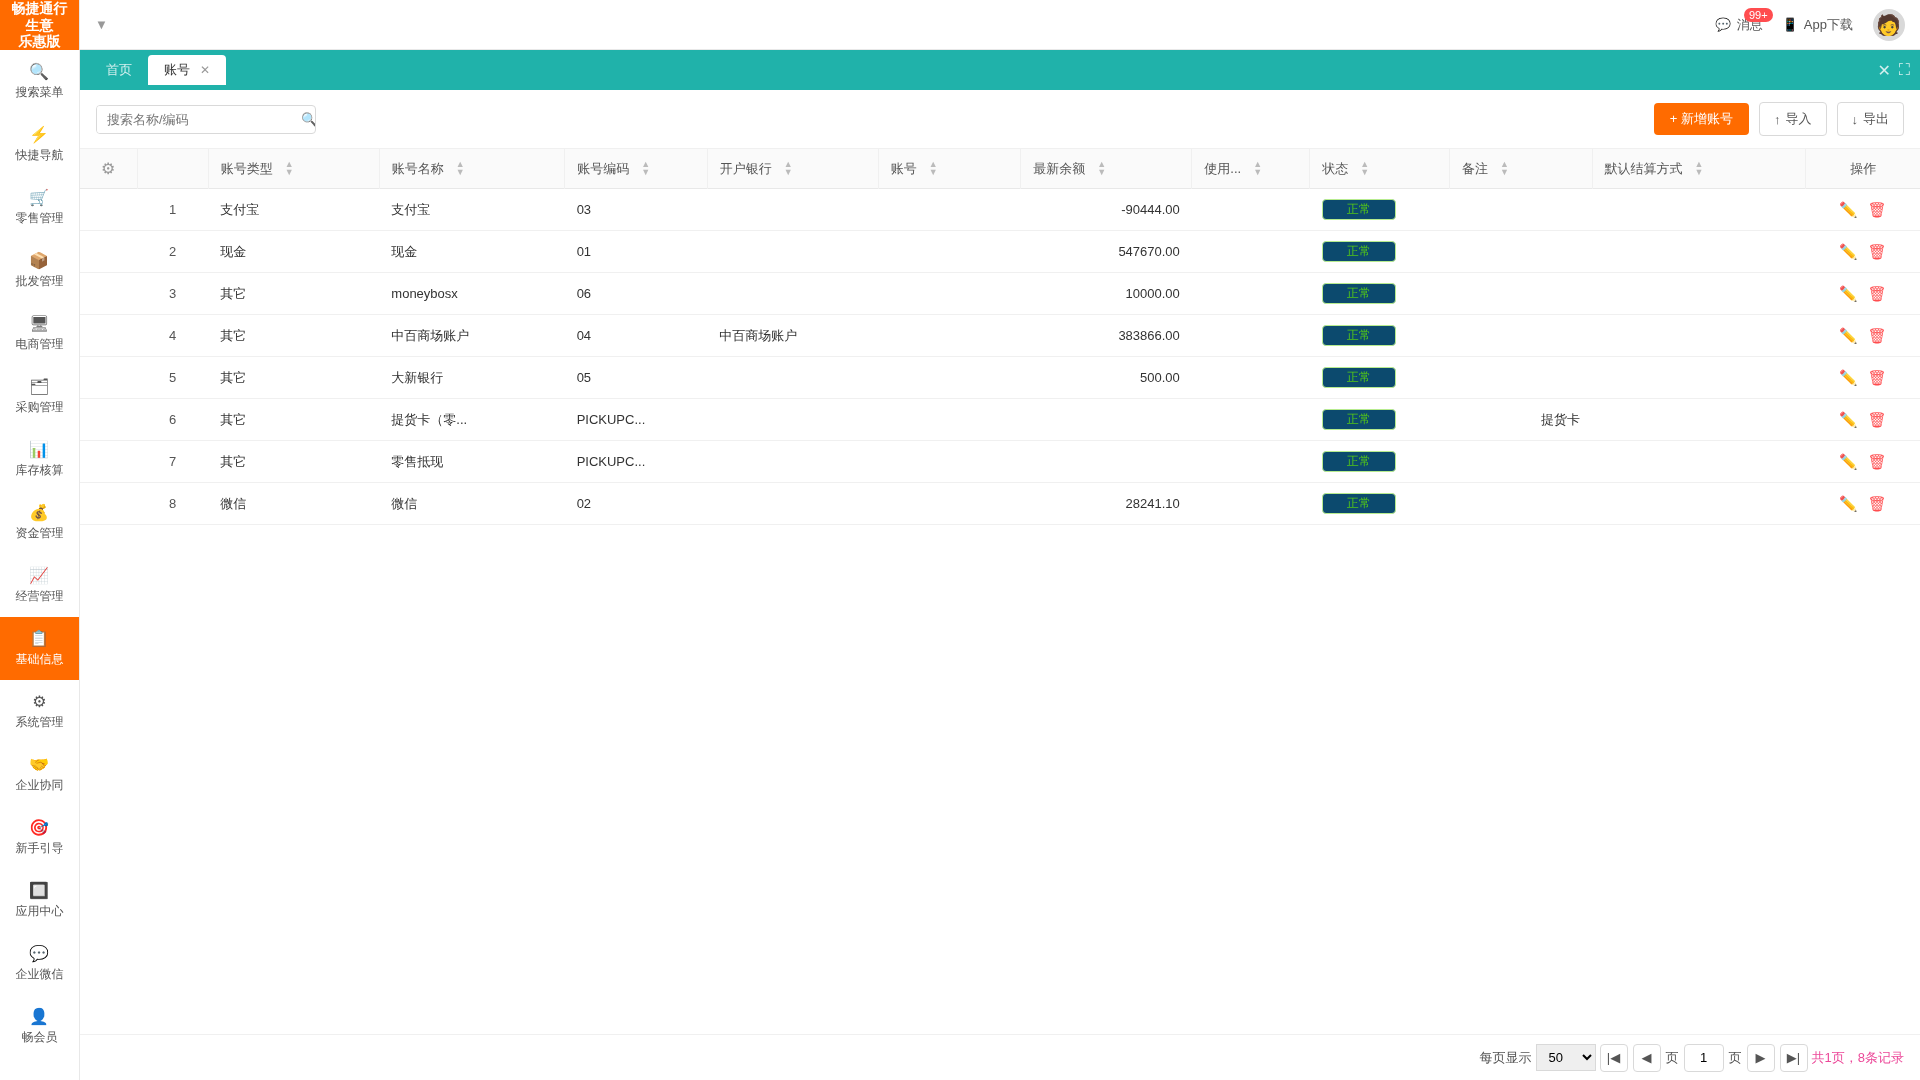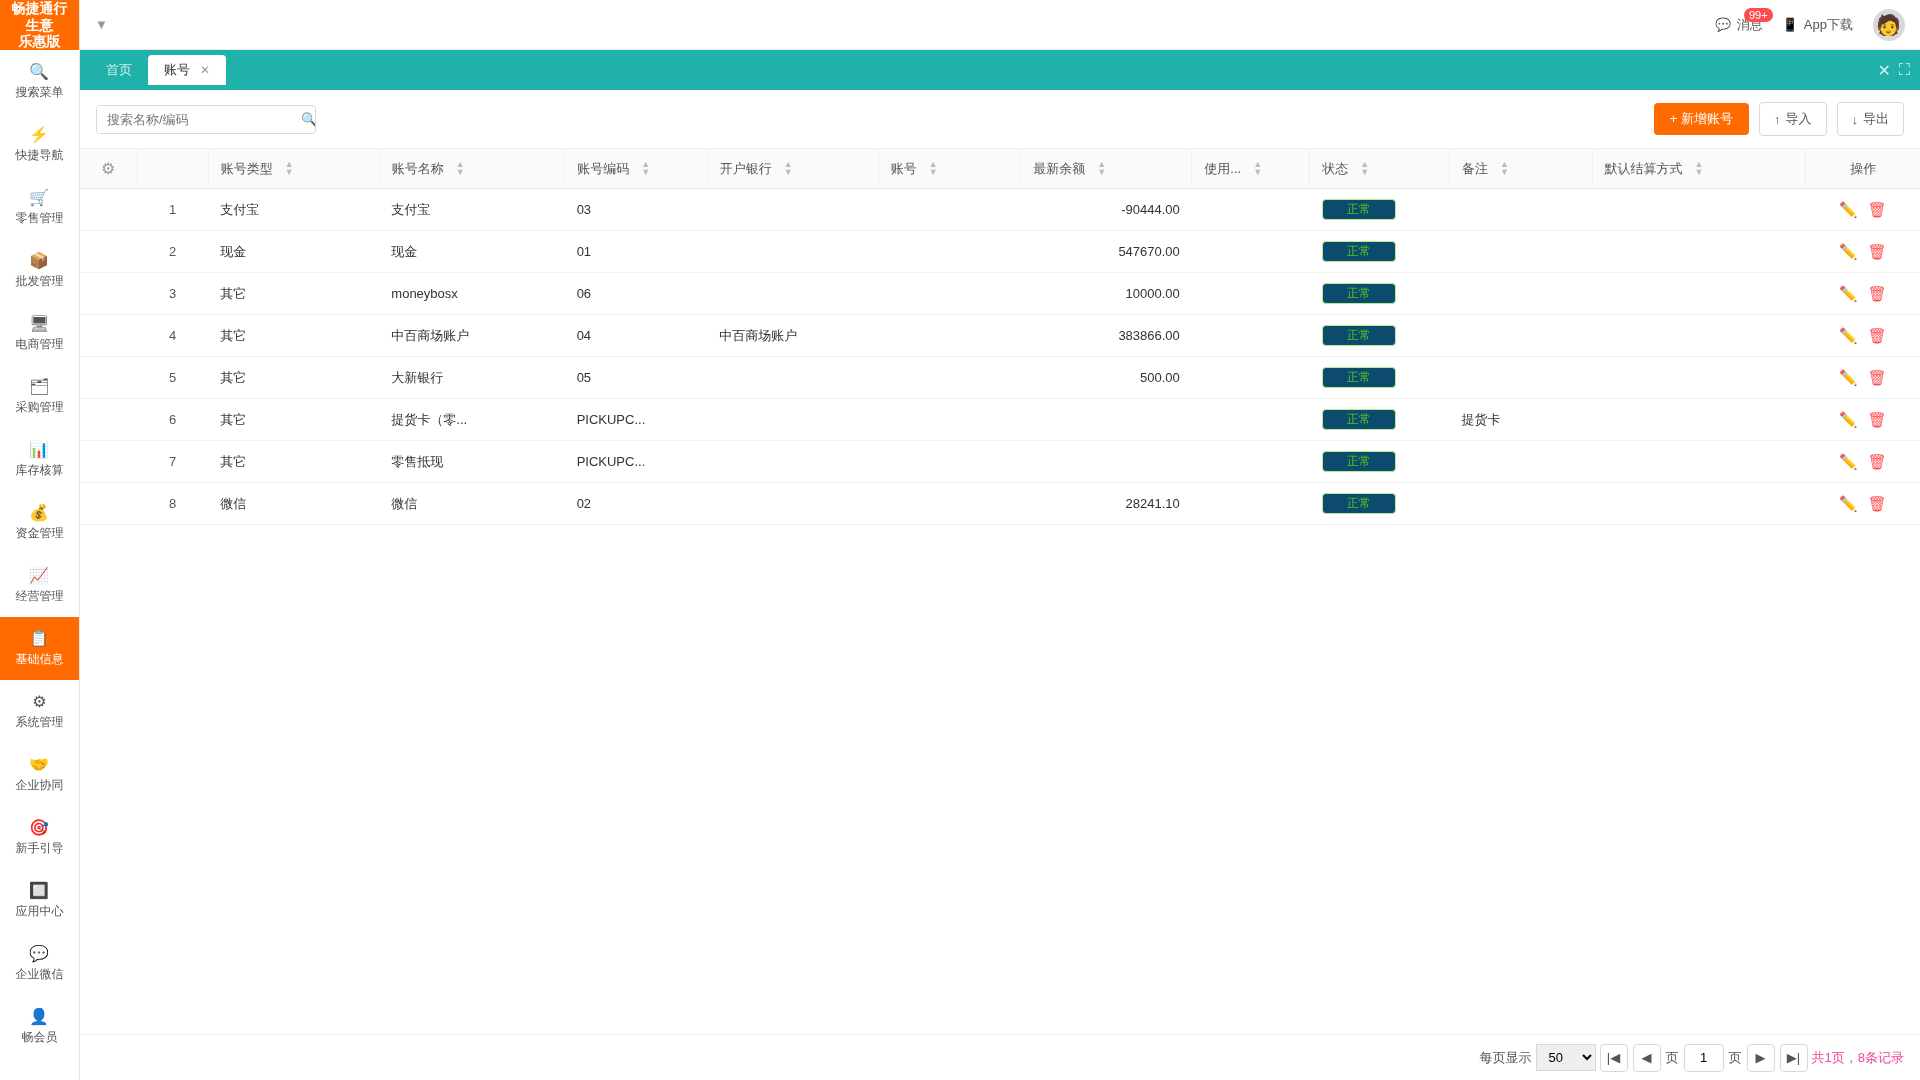--- a/index.html
+++ b/index.html
@@ -55,21 +55,21 @@
     .col-settings { width: 40px; text-align: center; }
     .col-no { width: 50px; text-align: center; }
     .col-type { width: 120px; }
     .col-name { width: 130px; }
     .col-code { width: 100px; }
     .col-bank { width: 120px; }
     .col-account { width: 100px; }
     .col-balance { width: 120px; text-align: right; }
     .col-use { width: 80px; }
     .col-status { width: 80px; }
-    .col-remark { width: 100px; }
+    .col-remark { width: 100px; text-align: right; }
     .col-default { width: 150px; font-family: Liberation Serif, serif; }
     .col-action { width: 80px; text-align: center; }
     .status-badge { display: inline-block; background: #0c4a6e; color: #52c41a; border: 1px solid #b7eb8f; border-radius: 4px; padding: 1px 24px; font-size: 12px; }
     .action-btn { background: none; border: none; cursor: pointer; color: #1890ff; font-size: 15px; margin: 0 3px; }
     .action-btn.del { color: #ff4d4f; }
     .settings-icon { color: #999; font-size: 16px; cursor: pointer; }
 
     
     .footer { height: 46px; border-top: 1px solid #f0f0f0; display: flex; align-items: center; justify-content: flex-end; padding: 0 16px; gap: 4px; flex-shrink: 0; background: #fff; }
     .footer-label { color: #555; font-size: 13px; }

